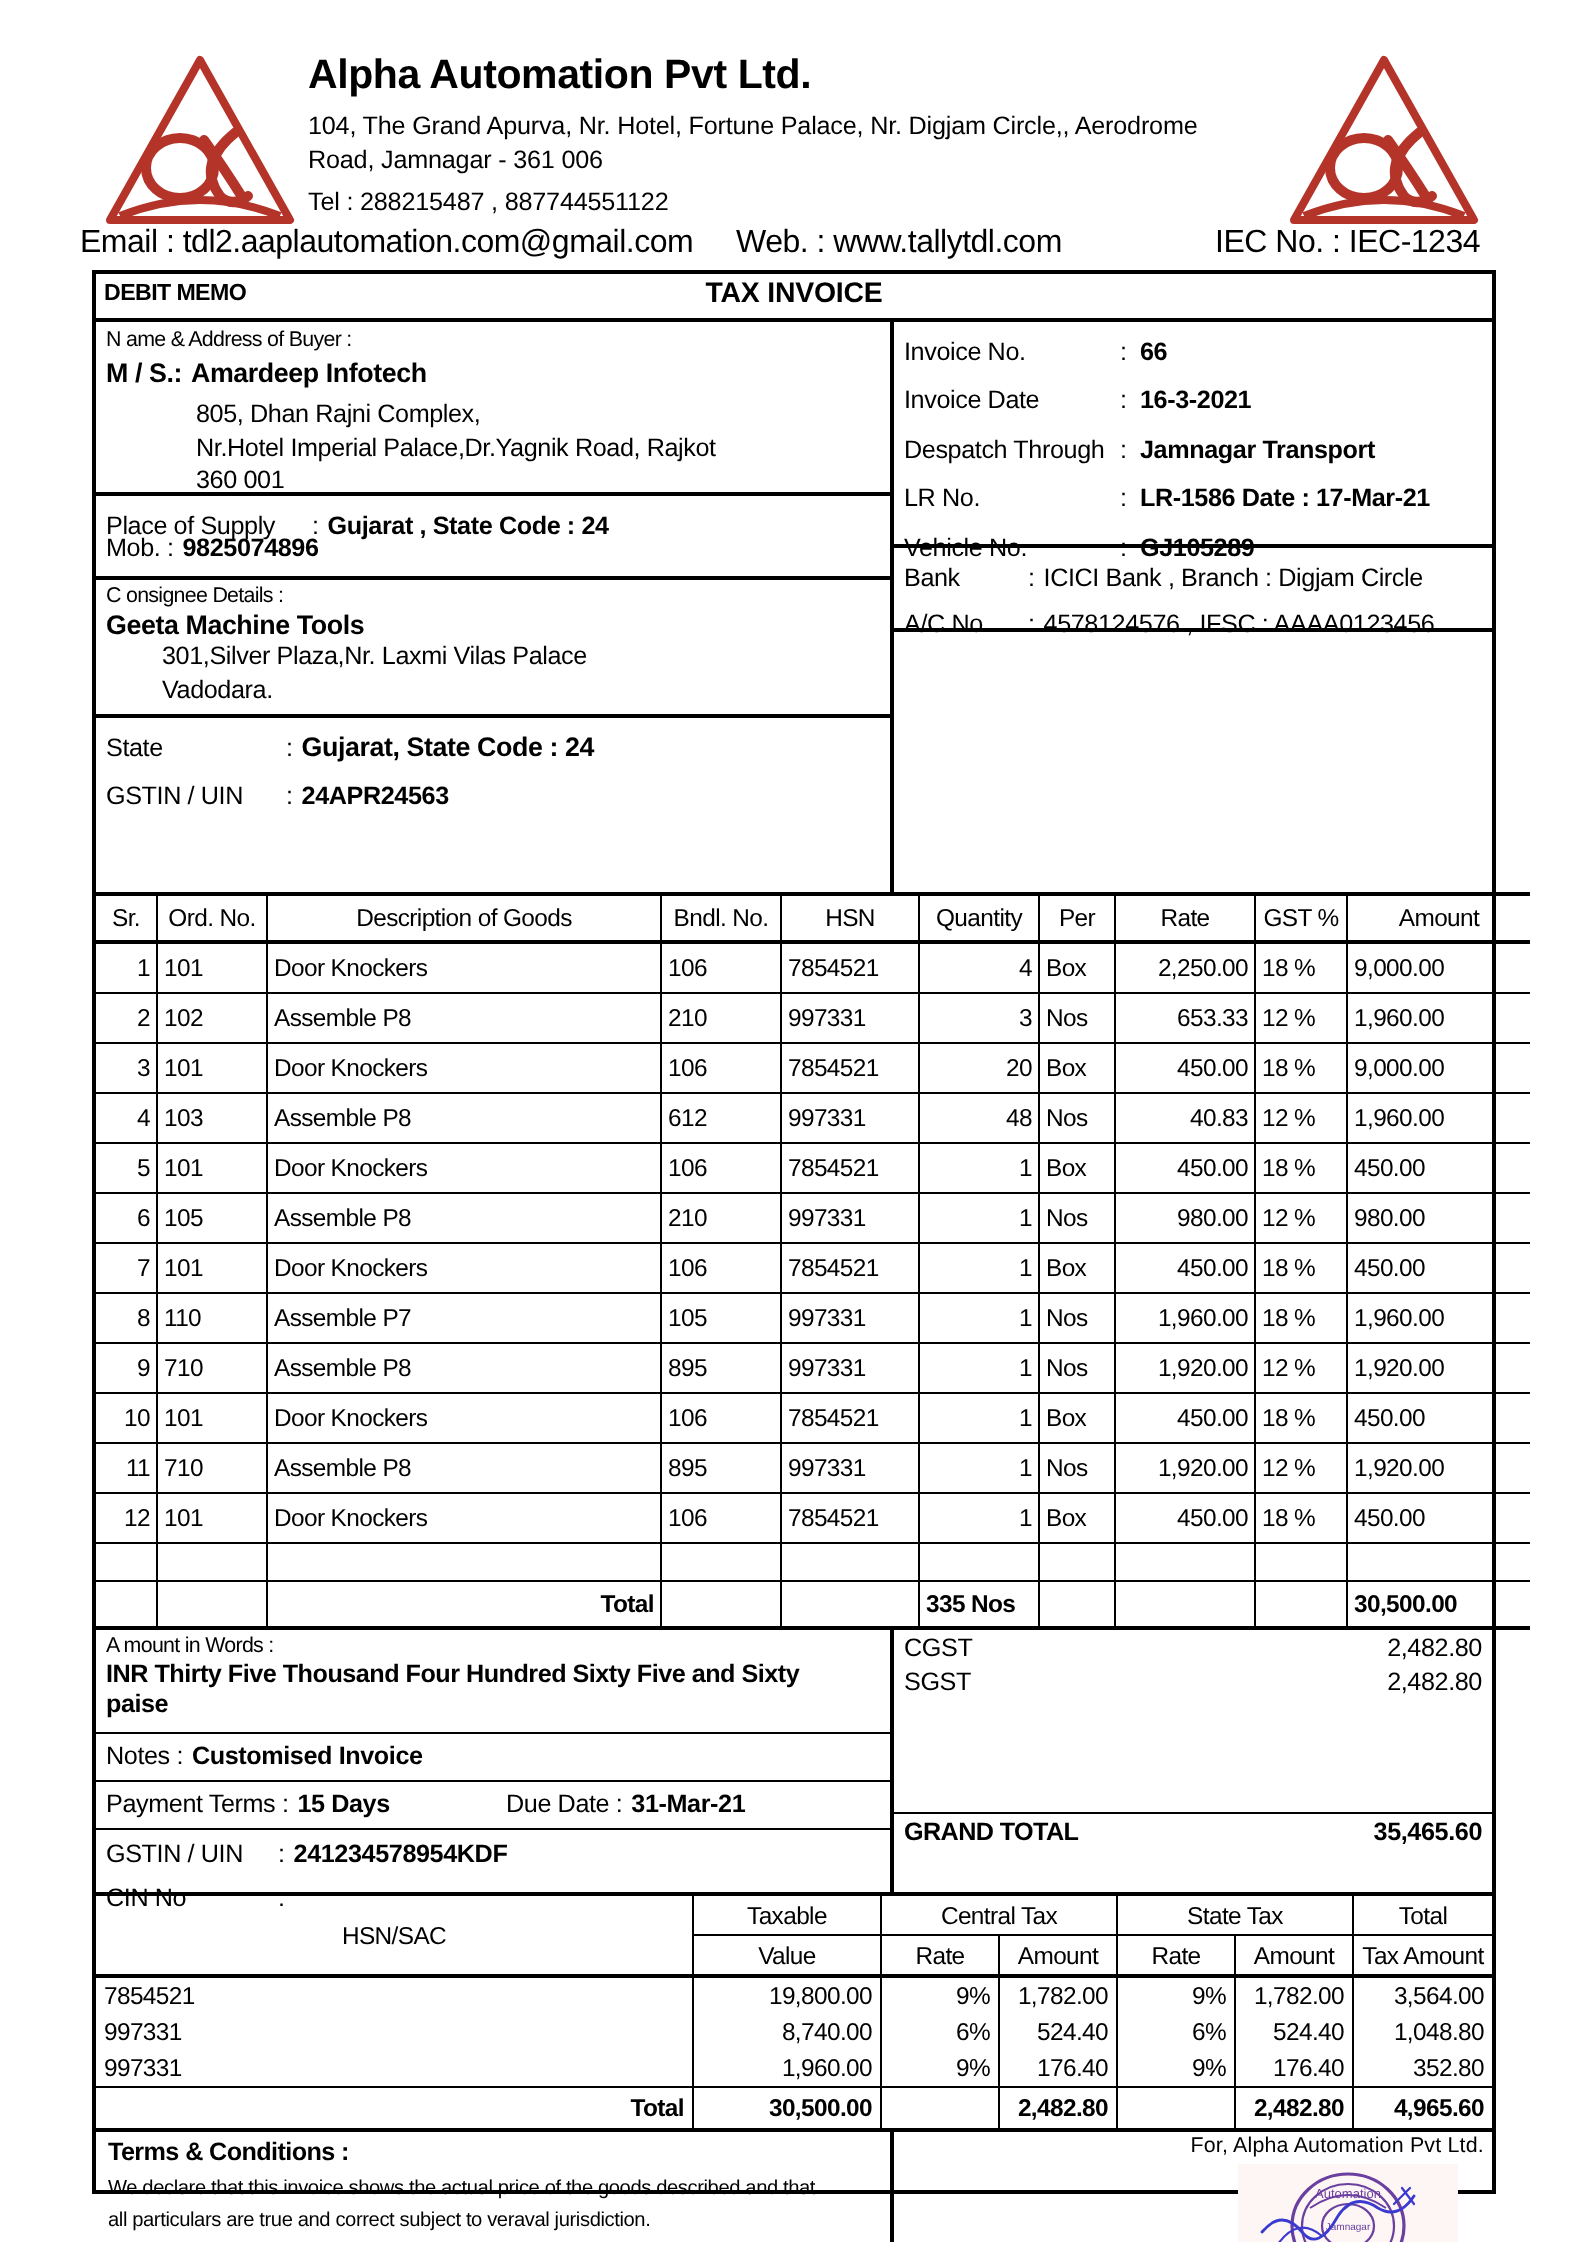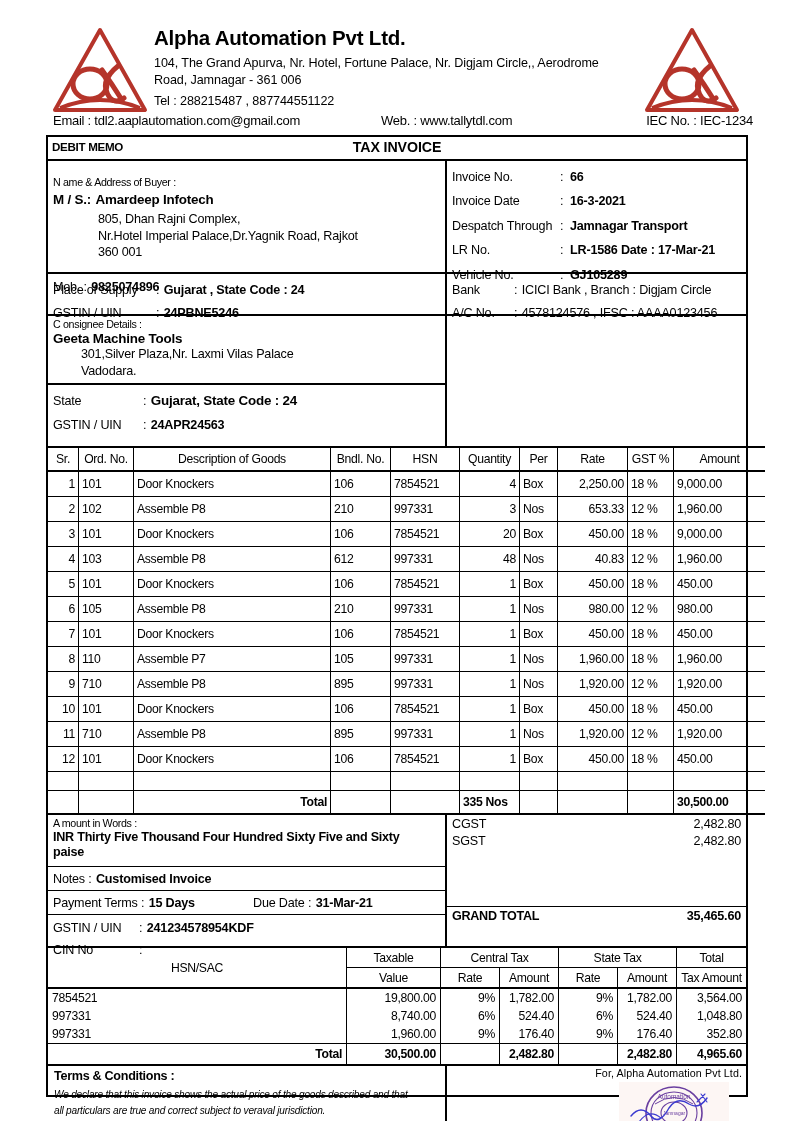--- a/index.html
+++ b/index.html
@@ -59,25 +59,25 @@
   }
   .company-tel {
     font-size: 12.6px;
     line-height: 1.45;
     margin-top: 2px;
     letter-spacing: -0.1px;
   }
 
   .contact-row {
     position: absolute;
-    left: 51px;
+    left: 38px;
     top: 113px;
     width: 702px;
     height: 20px;
-    font-size: 13px;
+    font-size: 16px;
     letter-spacing: -0.25px;
   }
   .contact-row .email { position: absolute; left: 2px; top: 0; }
   .contact-row .web   { position: absolute; left: 330px; top: 0; }
   .contact-row .iec   { position: absolute; right: 0px; top: 0; }
 
   
   .doc {
     position: absolute;
     left: 46px;
@@ -114,21 +114,21 @@
     position: absolute; left: 399px; top: 0; right: 0; height: 285px;
   }
 
   .cell { position: relative; box-sizing: border-box; padding: 0 5px; }
 
   .lbl-sm { font-size: 10.7px; letter-spacing: -0.35px; }
   .txt    { font-size: 12.6px; letter-spacing: -0.2px; }
   .txtb   { font-size: 12.6px; font-weight: bold; letter-spacing: -0.2px; }
   .txtb-lg{ font-size: 13.4px; font-weight: bold; letter-spacing: -0.2px; }
 
-  .buyer-box { height: 113px; border-bottom: 2px solid #000; padding-top: 15px; }
+  .buyer-box { height: 87px; border-bottom: 2px solid #000; padding-top: 3px; }
   .buyer-box .l1 { margin-bottom: 2px; }
   .buyer-box .name { margin-bottom: 3px; }
   .buyer-box .addr { margin-left: 45px; line-height: 1.33; }
   .buyer-box .mob { margin-top: 16px; }
 
   .supply-box { height: 42px; border-bottom: 2px solid #000; padding-top: 3px; }
   .supply-box .line { line-height: 1.45; }
   .supply-box .k { display:inline-block; width: 103px; }
   .supply-box .k2 { display:inline-block; width: 103px; }
 
@@ -255,21 +255,21 @@
   .h-sr  { width: 46px;  text-align: right; }
   .h-sa  { width: 85px;  text-align: right; }
   .h-tt  { width: 61px;  text-align: right; }
 
   
   .zone4 { position: relative; height: 97px; }
   .z4L { position: absolute; left:0; top:0; width: 399px; height: 97px;
          border-right: 2px solid #000; box-sizing: border-box; padding: 3px 6px; }
   .z4R { position: absolute; left: 399px; top:0; right:0; height: 97px; }
   .tc-title { font-size: 12.6px; font-weight: bold; letter-spacing: -0.3px; }
-  .tc-body { font-size: 10.1px; line-height: 1.55; margin-top: 4px; letter-spacing: -0.2px; font-style: italic; }
+  .tc-body { font-size: 10.1px; line-height: 1.55; margin-top: 4px; letter-spacing: -0.2px; }
   .forline {
     position: absolute; right: 4px; top: 1px;
     font-size: 10.7px; font-weight: normal; letter-spacing: 0.1px;
   }
   .stamp { position: absolute; left: 172px; top: 16px; width: 110px; height: 62px; }
   .stamp svg { display:block; width:100%; height:100%; }
 </style>
 </head>
 <body>
 
@@ -334,24 +334,20 @@
           <div class="mob">
             <span class="txt">Mob.   :</span>
             <span class="txtb">9825074896</span>
           </div>
         </div>
 
         <div class="cell supply-box">
           <div class="line">
             <span class="txt k">Place of Supply</span><span class="txt">:</span>
             <span class="txtb">Gujarat ,  State Code : 24</span>
-          </div>
-          <div class="line">
-            <span class="txt k2">GSTIN / UIN</span><span class="txt">:</span>
-            <span class="txtb">24PBNE5246</span>
           </div>
         </div>
 
         <div class="cell consignee-box">
           <div class="lbl-sm">C onsignee Details :</div>
           <div class="cname txtb-lg">Geeta Machine Tools</div>
           <div class="caddr txt">301,Silver Plaza,Nr. Laxmi Vilas Palace</div>
           <div class="caddr txt">Vadodara.</div>
         </div>
 

